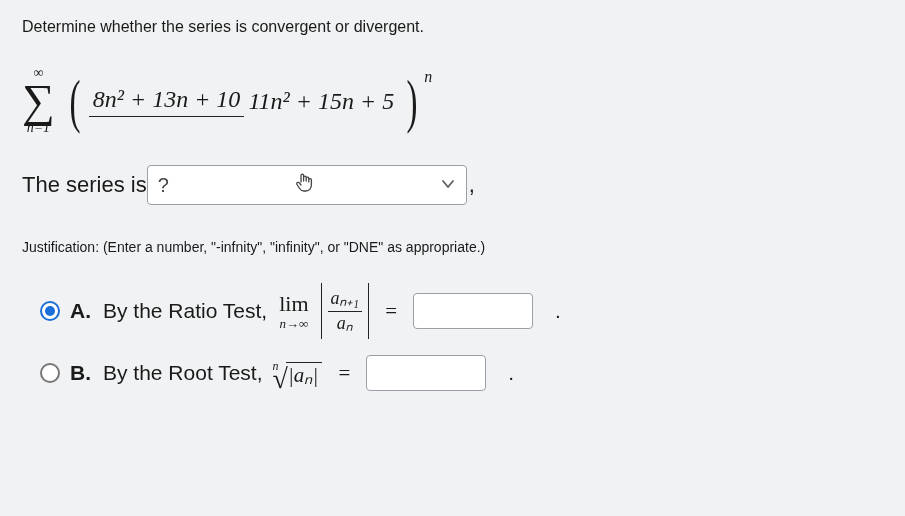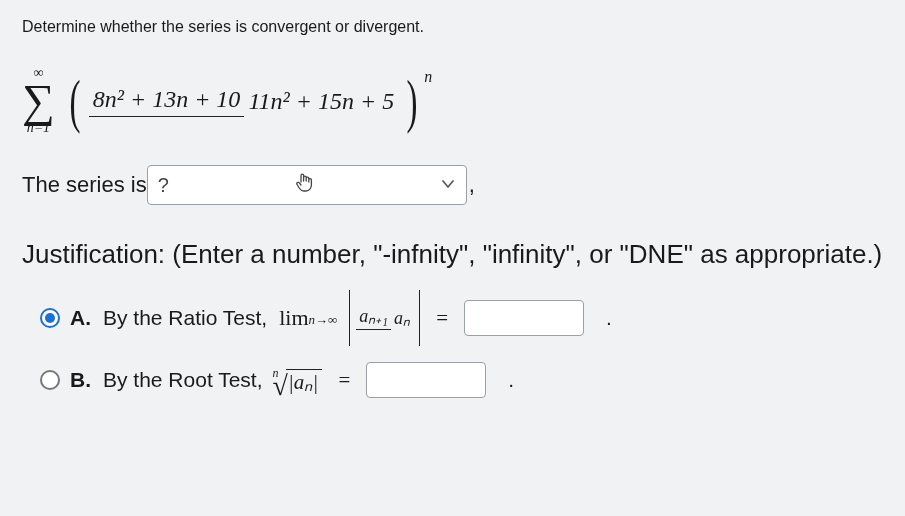--- a/index.html
+++ b/index.html
@@ -66,21 +66,21 @@
       width: 320px;
       padding: 0 10px;
       cursor: pointer;
       font-size: 20px;
       color: #333;
     }
     .select .placeholder { color:#444; }
     .cursor-icon { font-size: 18px; color:#555; }
     .chev { color:#5a5f66; }
     .comma-after { font-size: 22px; margin-left:2px; }
-    .justif { font-size: 26px; margin-bottom: 20px; }
+    .justif { font-size: 14px; margin-bottom: 28px; }
     .choice-row {
       display: flex;
       align-items: center;
       gap: 10px;
       font-size: 21px;
       margin-left: 18px;
       margin-bottom: 16px;
       flex-wrap: nowrap;
       font-family: Arial, sans-serif;
     }
@@ -98,31 +98,31 @@
       content:"";
       width: 10px; height:10px;
       border-radius:50%;
       background:#1a6fd8;
     }
     .radio.unchecked { border-color:#777; }
     .choice-label { font-weight: bold; margin-right:2px; }
     .mathserif { font-family: "Cambria Math","Times New Roman",serif; }
     .lim-wrap {
       display:inline-flex;
-      flex-direction:row;
+      flex-direction:column;
       align-items:center;
       line-height:1;
       margin: 0 2px;
       justify-content: center;
     }
     .lim-top { font-size:22px; }
     .lim-bot { font-size:13px; margin-top:2px; }
     .abs-bar { border-left:1.6px solid #222; border-right:1.6px solid #222; padding:0 6px; display:inline-block; height:56px; display:inline-flex; align-items:center;}
     .ratio-frac {
-      display:inline-flex; align-items:center; line-height:1.1;
+      display:inline-flex; flex-direction:column; align-items:center; line-height:1.1;
     }
     .ratio-frac .rnum { border-bottom:1.4px solid #222; padding:0 3px 2px; font-size:18px;}
     .ratio-frac .rden { padding:2px 3px 0; font-size:18px;}
     .eq { margin:0 6px; }
     .answer-box {
       display:inline-block;
       border:1px solid #9aa0a6;
       border-radius:4px;
       background:#fff;
       width:120px; height:36px;

